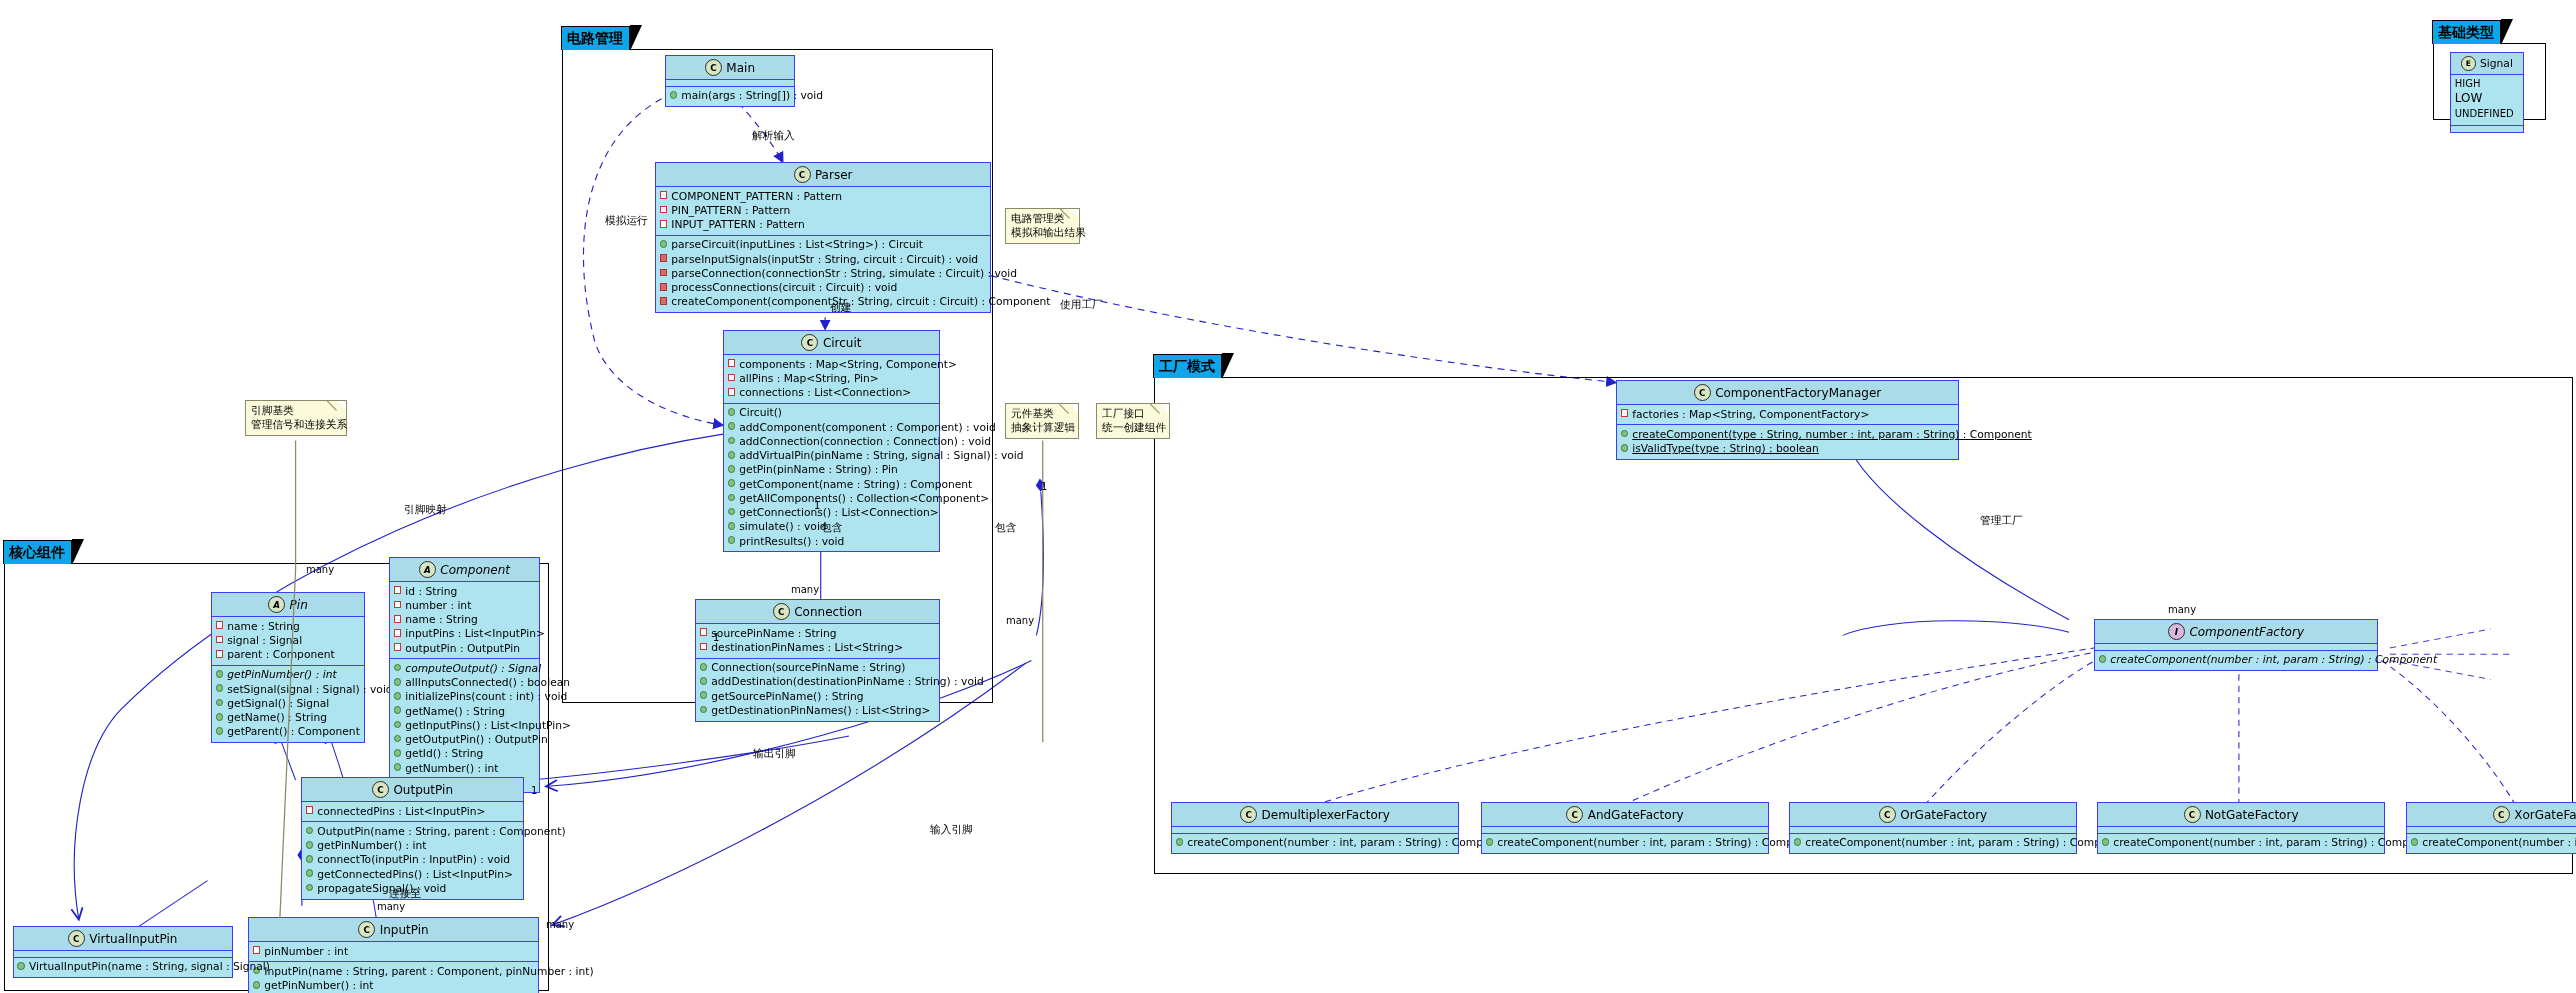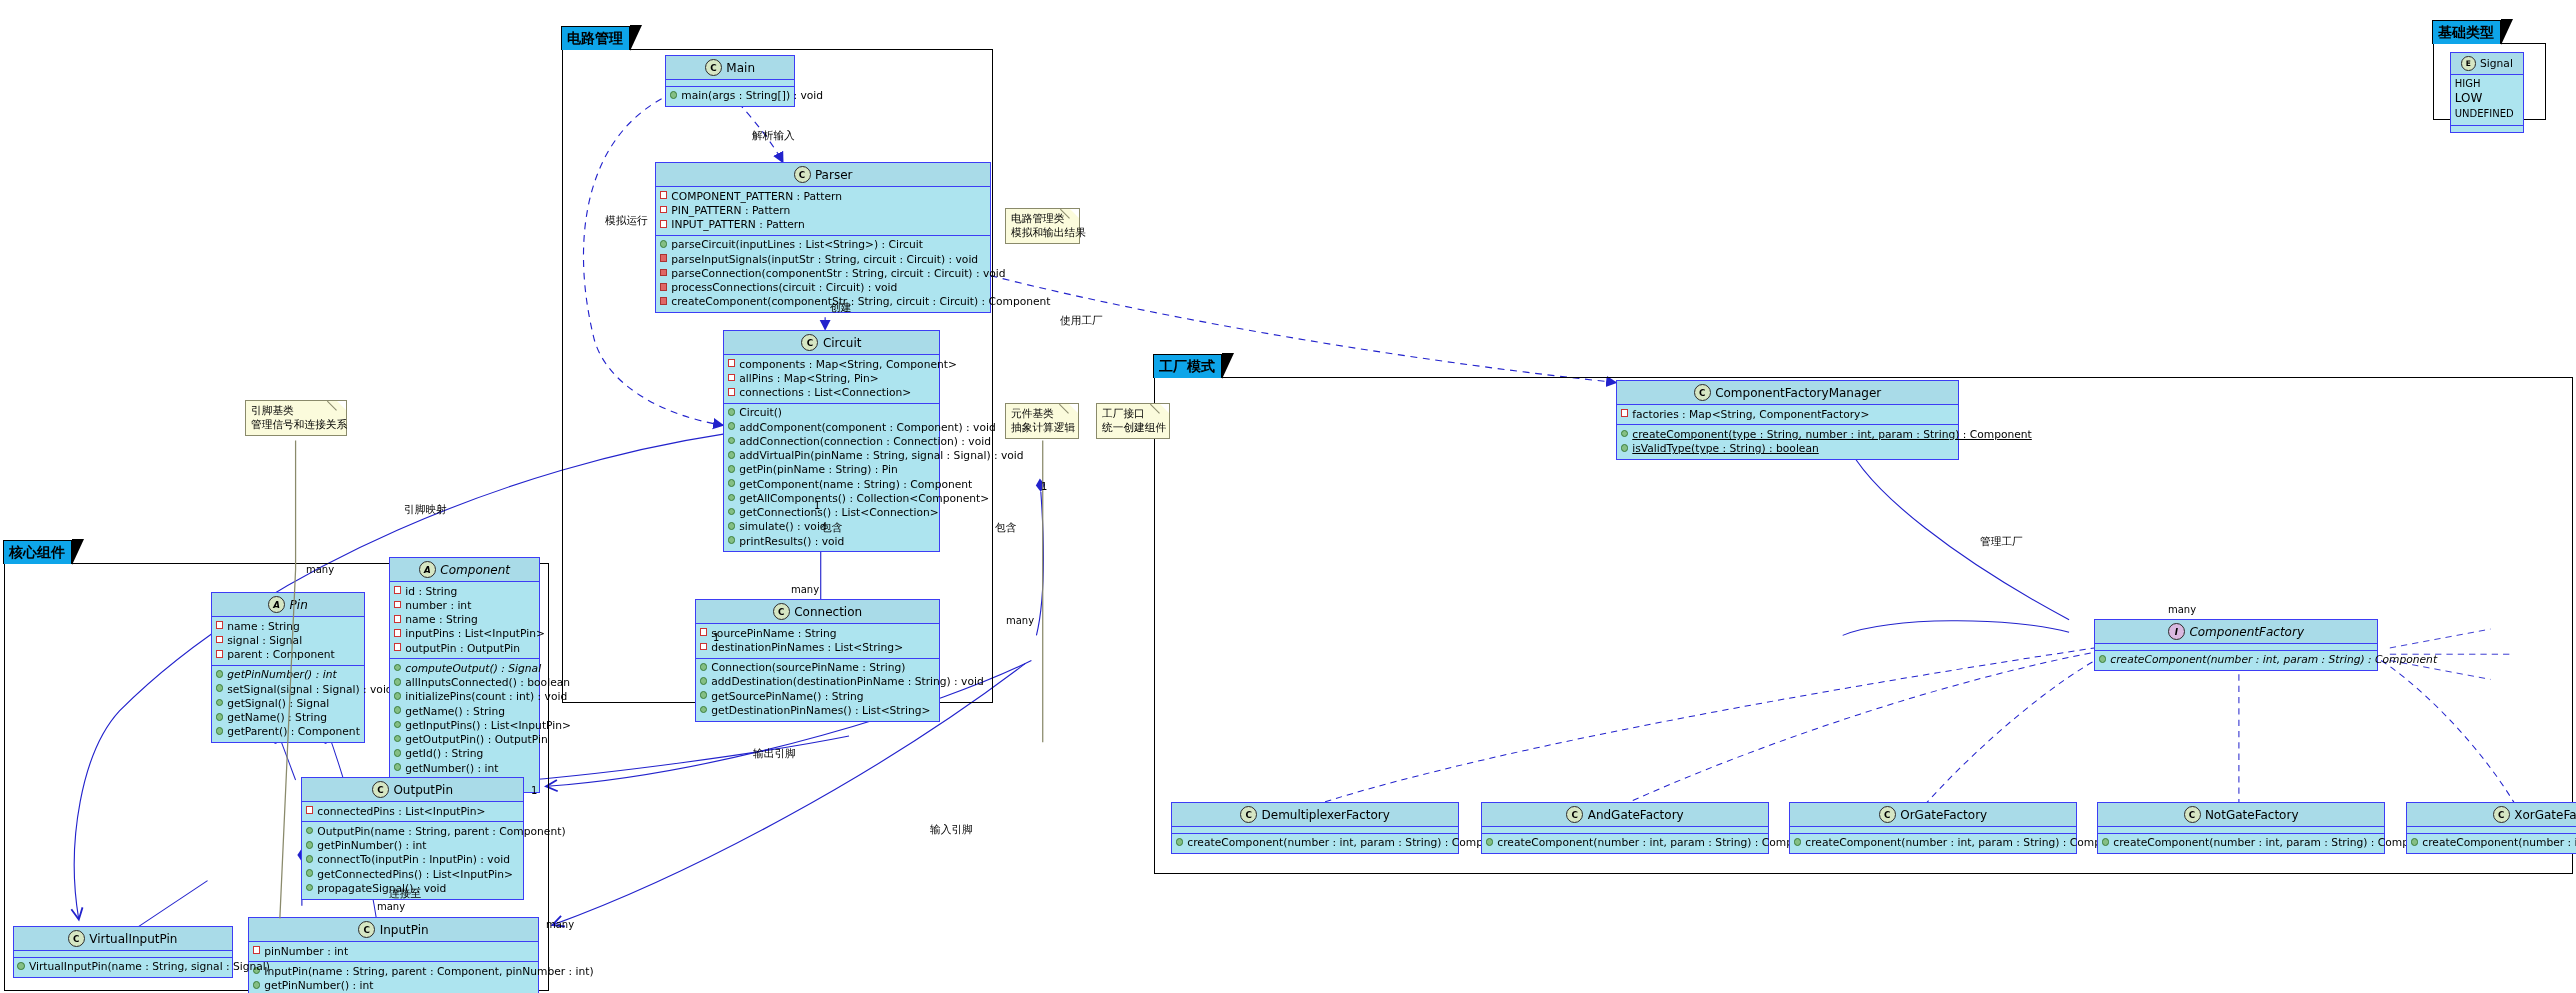--- a/index.html
+++ b/index.html
@@ -179,21 +179,21 @@
       <div class="row">
           <span class="vis pub"></span>
           <span class="txt">parseCircuit(inputLines : List&lt;String&gt;) : Circuit</span>
         </div>
       <div class="row">
           <span class="vis priv"></span>
           <span class="txt">parseInputSignals(inputStr : String, circuit : Circuit) : void</span>
         </div>
       <div class="row">
           <span class="vis priv"></span>
-          <span class="txt">parseConnection(componentStr : String, circuit : Circuit) : void</span>
+          <span class="txt">parseConnection(connectionStr : String, simulate : Circuit) : void</span>
         </div>
       <div class="row">
           <span class="vis priv"></span>
           <span class="txt">processConnections(circuit : Circuit) : void</span>
         </div>
       <div class="row">
           <span class="vis priv"></span>
           <span class="txt">createComponent(componentStr : String, circuit : Circuit) : Component</span>
         </div>
     </div>
@@ -615,28 +615,28 @@
 统一创建组件</div>
 
   <svg class="links" viewBox="0 0 4096 1580" width="2576" height="994">
     <path d="M470,700 L470,905 L445,1460" stroke="#8a8a6b" stroke-width="2" fill="none"></path>
     <path d="M1658,700 L1658,1180" stroke="#8a8a6b" stroke-width="2" fill="none"></path>
   </svg>
 
   <div class="elabel" style="left:752px;top:129px;">解析输入</div>
   <div class="elabel" style="left:605px;top:214px;">模拟运行</div>
   <div class="elabel" style="left:830px;top:301px;">创建</div>
-  <div class="elabel" style="left:1060px;top:298px;margin-top:16px;">使用工厂</div>
+  <div class="elabel" style="left:1060px;top:298px;">使用工厂</div>
   <div class="elabel" style="left:404px;top:503px;">引脚映射</div>
   <div class="elabel" style="left:821px;top:521px;">包含</div>
   <div class="elabel" style="left:995px;top:521px;">包含</div>
   <div class="elabel" style="left:753px;top:747px;">输出引脚</div>
   <div class="elabel" style="left:930px;top:823px;">输入引脚</div>
   <div class="elabel" style="left:389px;top:887px;">连接至</div>
-  <div class="elabel" style="left:1980px;top:514px;margin-top:21px;">管理工厂</div>
+  <div class="elabel" style="left:1980px;top:514px;">管理工厂</div>
 
   <div class="mult" style="left:306px;top:564px;">many</div>
   <div class="mult" style="left:791px;top:584px;">many</div>
   <div class="mult" style="left:1006px;top:615px;">many</div>
   <div class="mult" style="left:377px;top:901px;">many</div>
   <div class="mult" style="left:546px;top:919px;">many</div>
   <div class="mult" style="left:2168px;top:604px;">many</div>
   <div class="mult" style="left:531px;top:785px;">1</div>
   <div class="mult" style="left:713px;top:632px;">1</div>
   <div class="mult" style="left:814px;top:500px;">1</div>

